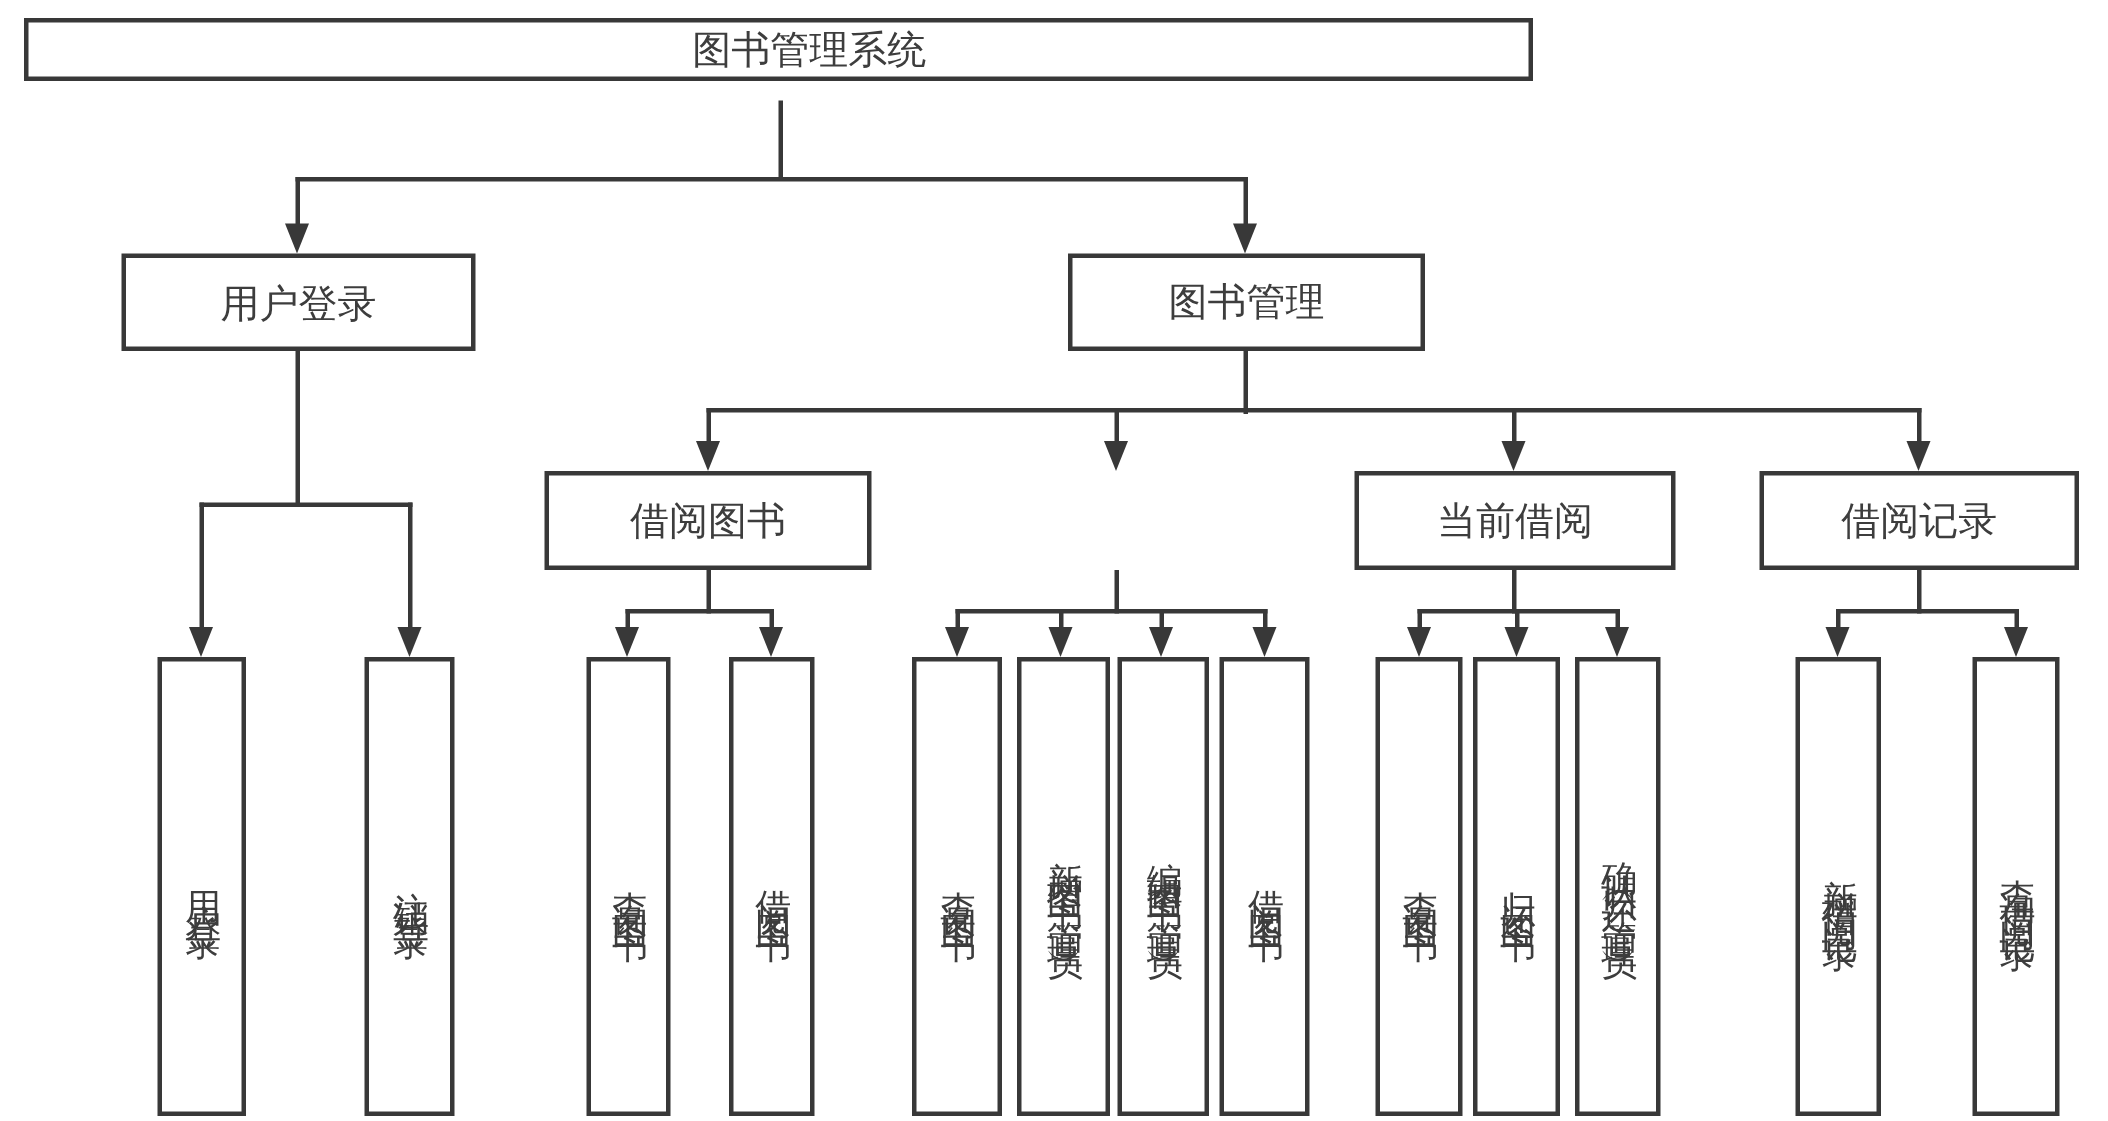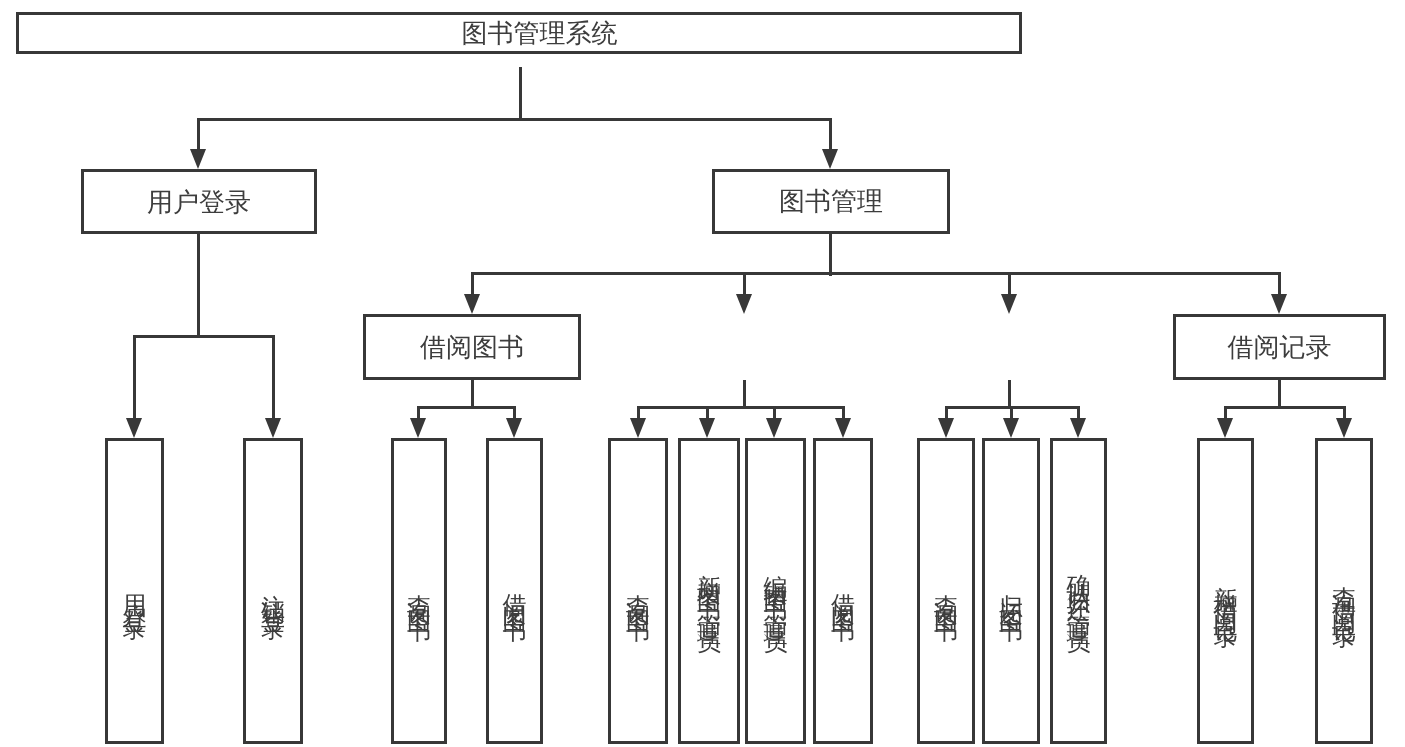--- a/index.html
+++ b/index.html
@@ -57,20 +57,21 @@
   }
 </style>
 </head>
 <body>
 
 <div class="canvas" id="diagram-canvas" style="width: 1405px; height: 747px;">
 <div class="node" style="left: 16px; top: 12px; width: 1006px; height: 42px; padding-left: 41px;">图书管理系统</div>
     <div class="node" style="left: 81px; top: 169px; width: 236px; height: 65px;">用户登录</div>
     <div class="node" style="left: 712px; top: 169px; width: 238px; height: 65px; font-family: Liberation Serif, serif;">图书管理</div>
     <div class="node" style="left: 363px; top: 314px; width: 218px; height: 66px;">借阅图书</div>
+    <div class="node" style="left: 903px; top: 314px; width: 214px; height: 66px;">当前借阅</div>
     <div class="node" style="left: 1173px; top: 314px; width: 213px; height: 66px;">借阅记录</div>
     <div class="node vertical" style="left: 105px; top: 438px; width: 59px; height: 306px;">用户登录</div>
     <div class="node vertical" style="left: 243px; top: 438px; width: 60px; height: 306px;">注销登录</div>
     <div class="node vertical" style="left: 391px; top: 438px; width: 56px; height: 306px;">查询图书</div>
     <div class="node vertical" style="left: 486px; top: 438px; width: 57px; height: 306px;">借阅图书</div>
     <div class="node vertical" style="left: 608px; top: 438px; width: 60px; height: 306px;">查询图书</div>
     <div class="node vertical" style="left: 678px; top: 438px; width: 62px; height: 306px;">新增图书（管理员）</div>
     <div class="node vertical" style="left: 745px; top: 438px; width: 61px; height: 306px;">编辑图书（管理员）</div>
     <div class="node vertical" style="left: 813px; top: 438px; width: 60px; height: 306px;">借阅图书</div>
     <div class="node vertical" style="left: 917px; top: 438px; width: 58px; height: 306px;">查询图书</div>

